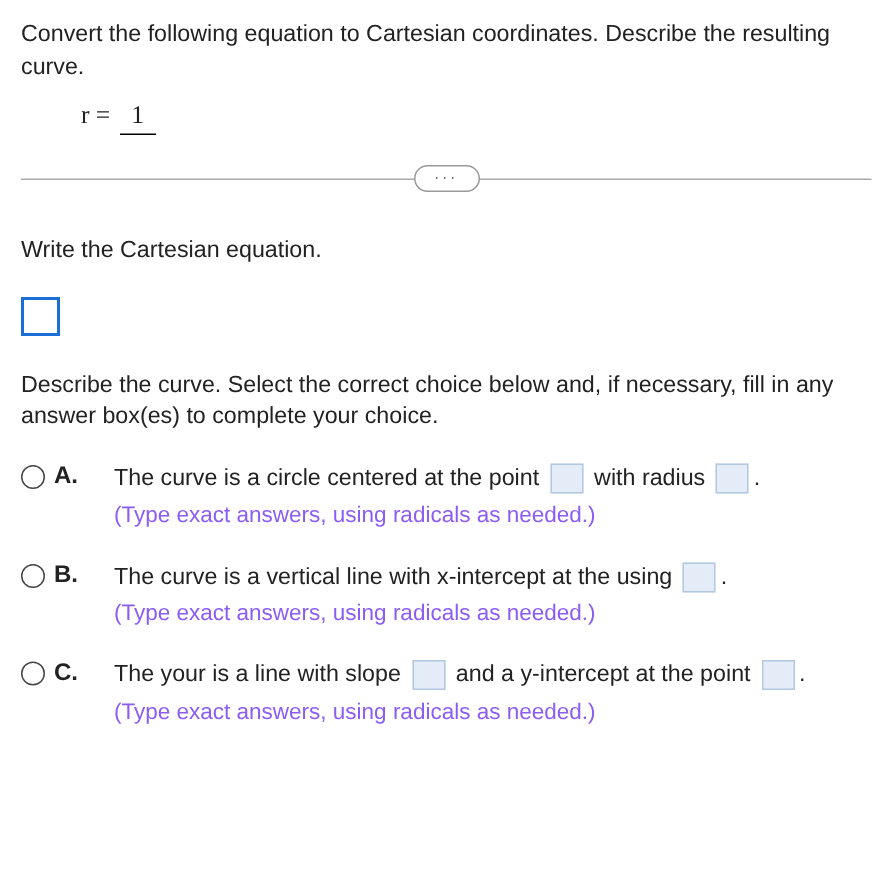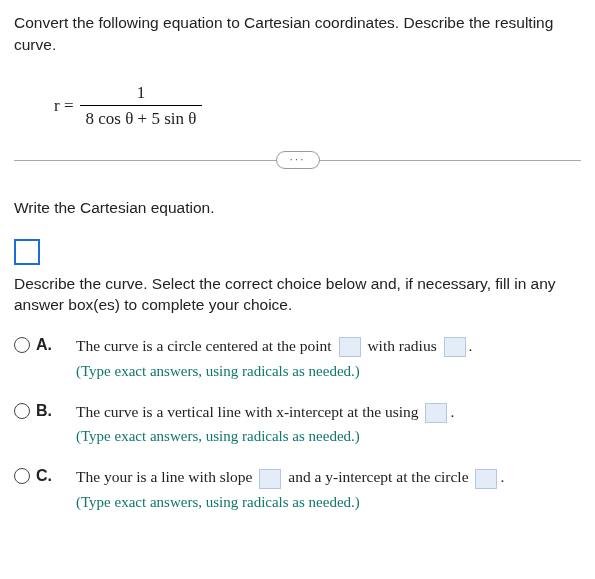--- a/index.html
+++ b/index.html
@@ -5,21 +5,21 @@
   * { box-sizing: border-box; }
   body {
     margin: 0;
     padding: 12px 14px;
     font-family: Arial, Helvetica, sans-serif;
     font-size: 15.5px;
     color: #222;
     width: 595px;
     background: #fff;
   }
-  .prompt { line-height: 1.45; margin-bottom: 24px; }
+  .prompt { line-height: 1.45; margin-bottom: 8px; }
   .equation-row {
     display: flex;
     align-items: center;
     margin: 8px 0 18px 40px;
     font-family: "Times New Roman", Times, serif;
     font-size: 17px;
   }
   .req { margin-right: 6px; }
   .frac { display: inline-flex; flex-direction: column; align-items: center; }
   .frac .num { padding: 2px 8px 2px; text-align:center; }
@@ -50,50 +50,49 @@
   .choices { margin-top: 18px; }
   .choice-row {
     display:flex; align-items:flex-start; gap:10px; margin-bottom:16px;
   }
   .radio-col { display:flex; align-items:center; gap:6px; min-width:52px; padding-top:2px;}
   .radio {
     width:16px; height:16px; border:1.5px solid #444; border-radius:50%;
     background:#fff; flex:none; cursor:pointer;
   }
   .choice-label { font-weight:600; font-size:16px; }
-  .choice-text { flex:1; line-height:1.6;font-family:Liberation Serif, serif; }
-  .hint { color:#0f766e; font-size:15px; }
+  .choice-text { flex:1; line-height:1.6; }
+  .hint { color:#8b5cf6; font-size:15px; }
   .math { font-family:"Times New Roman", Times, serif; }
 </style>
 </head>
 <body>
 
 
 
 <div class="prompt">Convert the following equation to Cartesian coordinates. Describe the resulting curve.</div>
 
 <div class="equation-row math">
   <span class="req">r =</span>
   <span class="frac">
     <span class="num">1</span>
     <span class="bar"></span>
-    <span class="den">8 cos θ + 5 sin θ</span>
   </span>
 </div>
 
 <div class="hr-wrap">
   <div class="hr-line"></div>
   <div class="pill">···</div>
 </div>
 
 <div class="section">Write the Cartesian equation.</div>
 
 <span class="input-box"></span>
 
-<div class="section" style="margin-top:8px;">Describe the curve. Select the correct choice below and, if necessary, fill in any answer box(es) to complete your choice.</div>
+<div class="section" style="margin-top:22px;">Describe the curve. Select the correct choice below and, if necessary, fill in any answer box(es) to complete your choice.</div>
 
 <div class="choices">
 
   <div class="choice-row">
     <div class="radio-col">
       <span class="radio"></span>
       <span class="choice-label">A.</span>
     </div>
     <div class="choice-text">
       <span>The curve is a circle centered at the point</span>
@@ -119,21 +118,21 @@
   </div>
 
   <div class="choice-row">
     <div class="radio-col">
       <span class="radio"></span>
       <span class="choice-label">C.</span>
     </div>
     <div class="choice-text">
       <span>The your is a line with slope</span>
       <span class="small-box"></span>
-      <span>and a y-intercept at the circle</span>
+      <span>and a y-intercept at the point</span>
       <span class="small-box"></span><span>.</span>
       <br>
       <span class="hint">(Type exact answers, using radicals as needed.)</span>
     </div>
   </div>
 
 </div>
 
 
 

